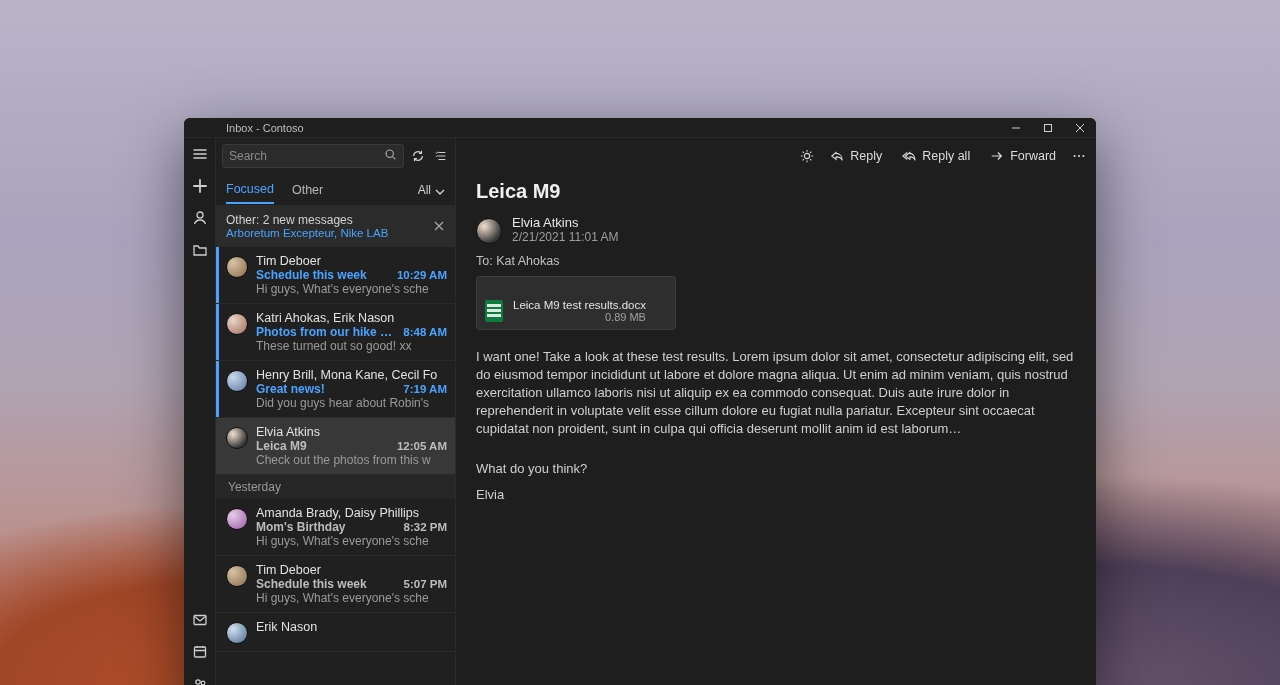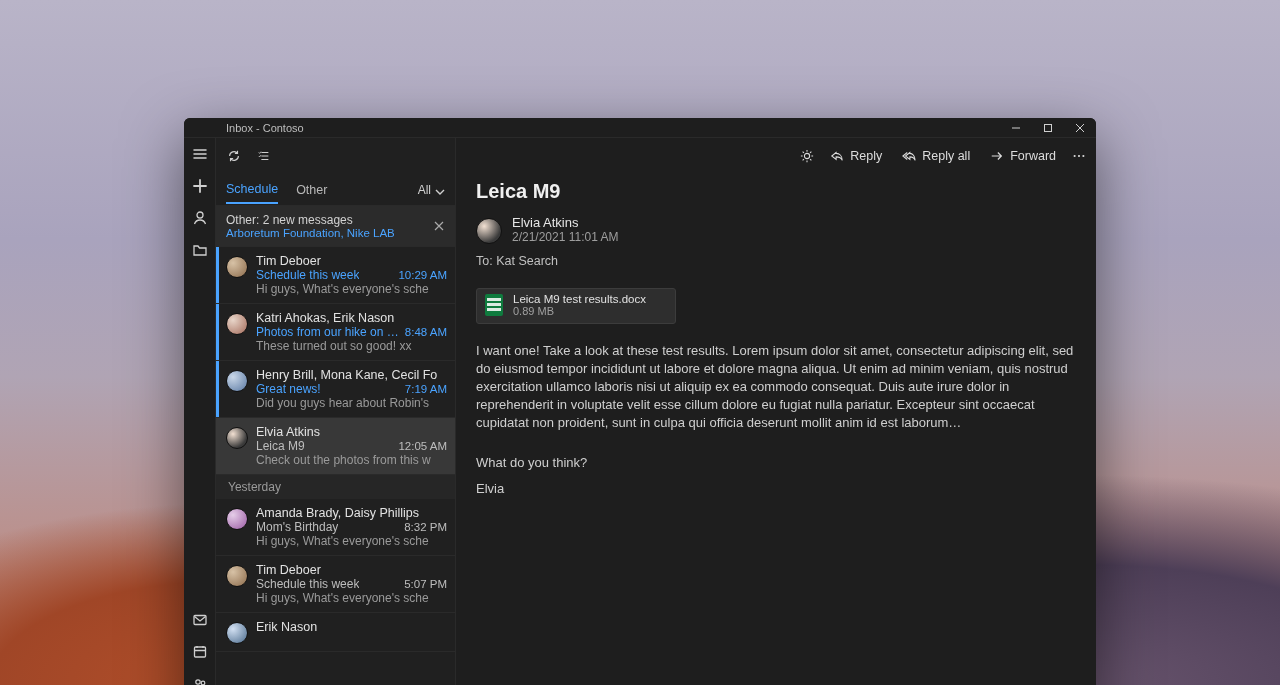--- a/index.html
+++ b/index.html
@@ -75,21 +75,21 @@
   .banner .t2 { color:#4aa3ff; font-size:11.5px; }
   .banner .close { position:absolute; right:6px; top:50%; transform:translateY(-50%); width:20px; height:20px; display:flex; align-items:center; justify-content:center; color:#aaa; }
   .banner .close svg { width:10px; height:10px;}
 
   .messages { flex:1; overflow:hidden; }
   .msg { display:flex; gap:8px; padding:7px 8px 7px 10px; border-bottom:1px solid #2a2a2a; position:relative; }
   .msg.selected { background:#383838; }
   .msg.unread::before { content:""; position:absolute; left:0; top:0; bottom:0; width:3px; background:#4aa3ff; }
   .avatar { width:22px; height:22px; border-radius:50%; flex:0 0 22px; margin-top:2px; background:#555; background-size:cover; border:1px solid #111;}
   .mbody { flex:1; min-width:0; }
-  .row { display:flex; align-items:baseline; justify-content:space-between; gap:6px; }
+  .row { display:flex; align-items:baseline; justify-content:space-between; gap:6px;font-weight:bold; }
   .from { color:#e2e2e2; font-size:12.5px; white-space:nowrap; overflow:hidden; text-overflow:ellipsis; }
   .subj { color:#bdbdbd; font-size:12px; white-space:nowrap; overflow:hidden; text-overflow:ellipsis; }
   .subj.blue { color:#4aa3ff; }
   .time { color:#bdbdbd; font-size:11.5px; white-space:nowrap; }
   .time.blue { color:#4aa3ff; }
   .preview { color:#9a9a9a; font-size:12px; white-space:nowrap; overflow:hidden; text-overflow:ellipsis; }
   .dateheader { background:#262626; color:#9a9a9a; font-size:12px; padding:5px 12px; }
 
   
   .reader { flex:1; background:#1e1e1e; display:flex; flex-direction:column; min-width:0; }
@@ -98,21 +98,21 @@
   .action svg { width:14px; height:14px; }
   .action.icononly { padding:4px; }
 
   .content { padding: 6px 20px 20px 20px; overflow:auto; display:flex; flex-direction:column; gap:8px; }
   .subject { font-size:20px; font-weight:600; color:#f0f0f0; }
   .senderline { display:flex; gap:10px; align-items:center; margin-top:4px;}
   .senderline .avatar { width:26px; height:26px; flex:0 0 26px; }
   .sname { color:#e5e5e5; font-size:13px; }
   .sdate { color:#9e9e9e; font-size:12px; }
   .toline { color:#c0c0c0; font-size:12.5px; margin-top:2px;}
-  .attach { display:inline-flex; align-items:center; gap:10px; background:#2e2e2e; border:1px solid #3c3c3c; border-radius:3px; padding:4px 14px 6px 8px; margin-top:12px; max-width:200px;}
+  .attach { display:inline-flex; align-items:center; gap:10px; background:#2e2e2e; border:1px solid #3c3c3c; border-radius:3px; padding:22px 14px 6px 8px; margin-top:0; max-width:200px;text-align:right;}
   .fileicon { width:18px; height:22px; background:#0f7b3e; border-radius:2px; position:relative; flex:0 0 18px; }
   .fileicon::before { content:""; position:absolute; left:2px; right:2px; top:4px; height:3px; background:#fff; box-shadow:0 5px 0 #fff, 0 10px 0 #fff; opacity:.85;}
   .fname { color:#e2e2e2; font-size:11.5px; }
   .fsize { color:#a0a0a0; font-size:11px; }
   .para { color:#cfcfcf; font-size:13px; line-height:1.38; margin-top:10px; }
 
   
   .av1{background:radial-gradient(circle at 30% 30%,#d7c2a6,#8c6b4b);}
   .av2{background:radial-gradient(circle at 30% 30%,#e8d5c9,#a36b5a);}
   .av3{background:radial-gradient(circle at 30% 30%,#c9d7e8,#5a79a3);}
@@ -200,48 +200,55 @@
             <svg viewBox="0 0 16 16">
               <circle cx="8" cy="8" r="2" fill="none" stroke="currentColor" stroke-width="1.3"></circle>
               <path d="M8 1.5v2M8 12.5v2M1.5 8h2M12.5 8h2M3.4 3.4l1.4 1.4M11.2 11.2l1.4 1.4M12.6 3.4l-1.4 1.4M4.8 11.2l-1.4 1.4" stroke="currentColor" stroke-width="1.3"></path>
             </svg>
           </div>
       </div>
     </div>
 
     <div class="listcol">
       <div class="tools">
+        <div class="search">
+          <input placeholder="Search" style="">
+          <span><svg viewBox="0 0 16 16" width="13" height="13">
+                <circle cx="7" cy="7" r="4.5" fill="none" stroke="#aaa" stroke-width="1.4"></circle>
+                <path d="M10.5 10.5 L14 14" stroke="#aaa" stroke-width="1.4"></path>
+              </svg></span>
+        </div>
         <div class="iconbtn">
             <svg viewBox="0 0 16 16">
               <path d="M3 8a5 5 0 0 1 9-3M13 8a5 5 0 0 1-9 3" fill="none" stroke="currentColor" stroke-width="1.3"></path>
               <path d="M12 2v3h-3M4 14v-3h3" fill="none" stroke="currentColor" stroke-width="1.3"></path>
             </svg>
           </div>
         <div class="iconbtn">
             <svg viewBox="0 0 16 16">
               <path d="M5 4h8M5 8h8M5 12h8" stroke="currentColor" stroke-width="1.3"></path>
               <path d="M2 4l1 1 1.5-2M2 8l1 1 1.5-2" stroke="currentColor" stroke-width="1" fill="none"></path>
             </svg>
           </div>
       </div>
 
       <div class="tabs">
-        <div class="tab active">Schedule</div>
+        <div class="tab active">Focused</div>
         <div class="tab">Other</div>
         <div class="filter">
           <span>All</span>
           <svg viewBox="0 0 10 10">
               <path d="M1 3l4 4 4-4" fill="none" stroke="currentColor" stroke-width="1.4"></path>
             </svg>
         </div>
       </div>
 
       <div class="banner">
         <div class="t1">Other: 2 new messages</div>
-        <div class="t2">Arboretum Foundation, Nike LAB</div>
+        <div class="t2">Arboretum Excepteur, Nike LAB</div>
         <div class="close">
             <svg viewBox="0 0 10 10">
               <path d="M1 1l8 8M9 1l-8 8" stroke="currentColor" stroke-width="1.2"></path>
             </svg>
           </div>
       </div>
 
       <div class="messages" id="messages">
           <div class="msg unread">
             <div class="avatar av1"></div>
@@ -363,21 +370,21 @@
         <div class="subject">Leica M9</div>
         <div class="senderline">
           <div class="avatar av4"></div>
           <div>
             <div class="sname">Elvia Atkins</div>
             <div class="sdate">2/21/2021 11:01 AM</div>
           </div>
         </div>
         <div class="toline">
           <span>To:</span>
-          <span>Kat Search</span>
+          <span>Kat Ahokas</span>
         </div>
         <div class="attach">
           <div class="fileicon"></div>
           <div>
             <div class="fname">Leica M9 test results.docx</div>
             <div class="fsize">0.89 MB</div>
           </div>
         </div>
         <div class="para">I want one! Take a look at these test results. Lorem ipsum dolor sit amet, consectetur adipiscing elit, sed do eiusmod tempor incididunt ut labore et dolore magna aliqua. Ut enim ad minim veniam, quis nostrud exercitation ullamco laboris nisi ut aliquip ex ea commodo consequat. Duis aute irure dolor in reprehenderit in voluptate velit esse cillum dolore eu fugiat nulla pariatur. Excepteur sint occaecat cupidatat non proident, sunt in culpa qui officia deserunt mollit anim id est laborum…</div>
         <div class="para" style="margin-top:14px">What do you think?</div>

